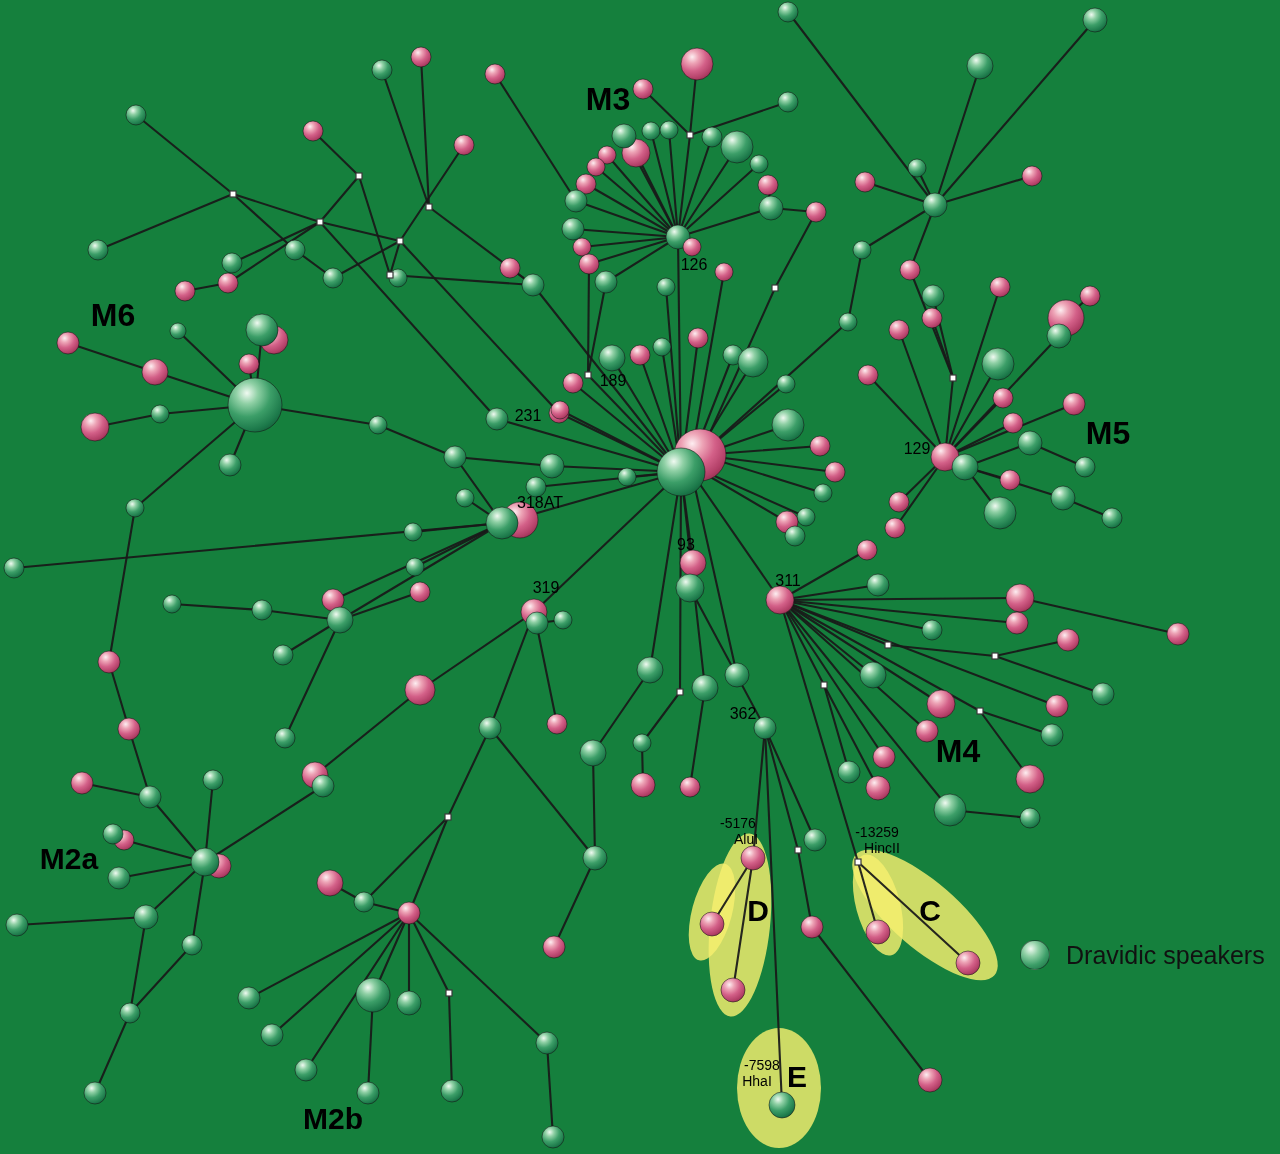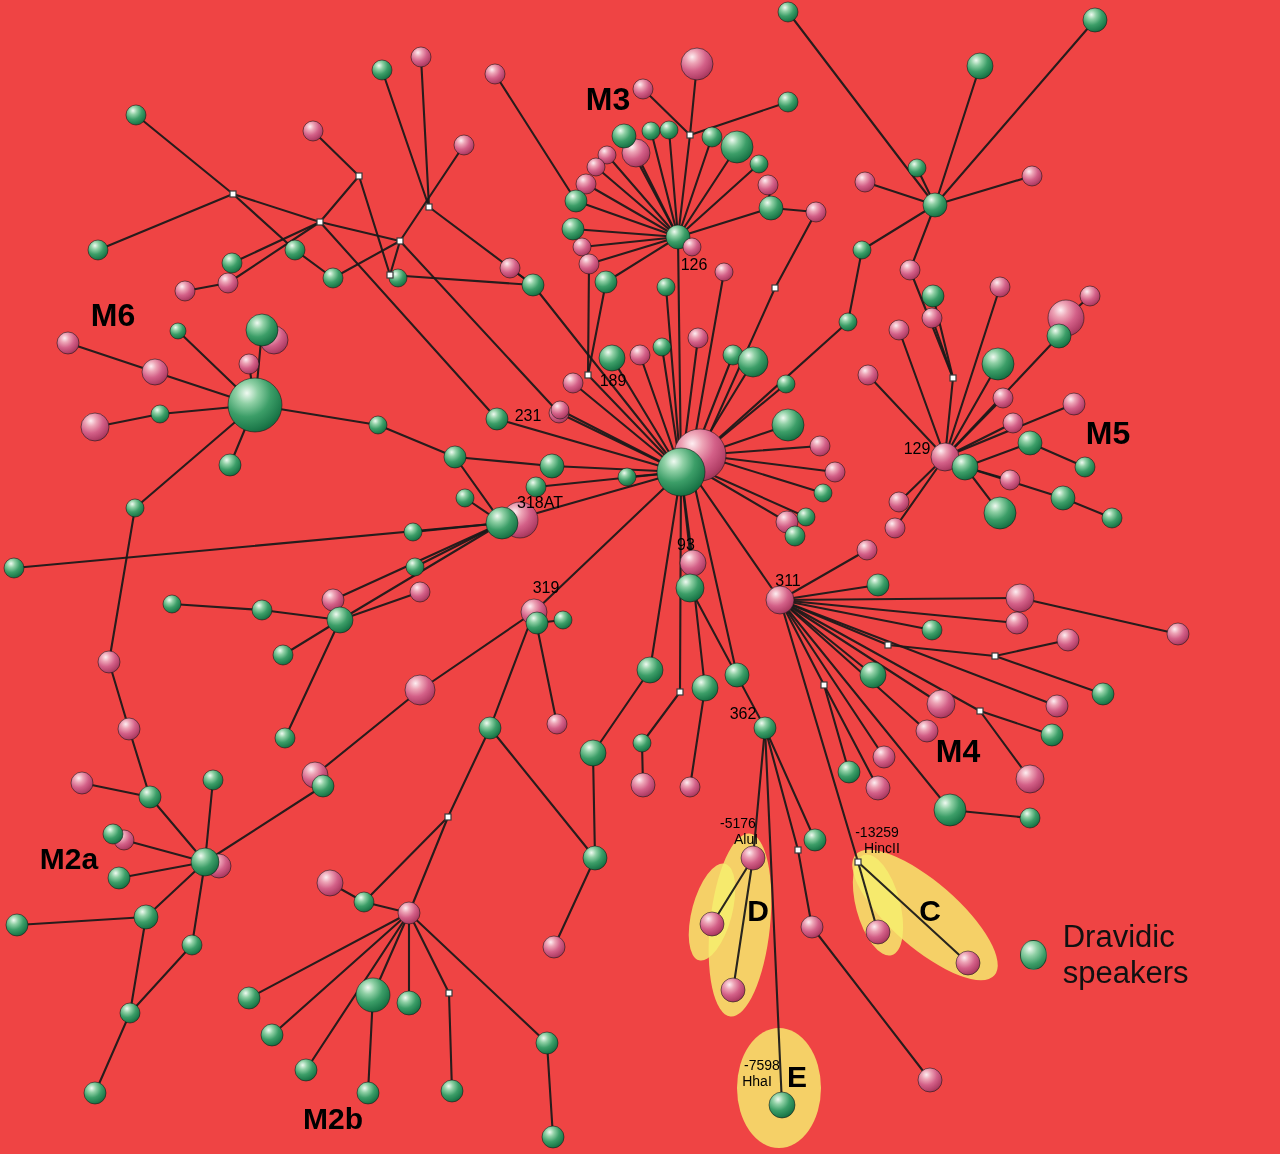--- a/index.html
+++ b/index.html
@@ -1,24 +1,24 @@
 <!DOCTYPE html>
 <html><head>
 <meta charset="utf-8">
 <style>
   html,body{margin:0;padding:0;background:#fbfbf4;}
-  .stage{position:relative;width:1280px;height:1154px;background:#ef4444;overflow:hidden;
+  .stage{position:relative;width:1280px;height:1154px;background:#15803d;overflow:hidden;
          font-family:"Liberation Sans", sans-serif;}
   svg{position:absolute;left:0;top:0;}
   .legend{position:absolute;left:1020px;top:932px;}
   .legend-item{display:flex;align-items:center;height:46px;margin-bottom:12px;}
   .swatch{width:28px;height:28px;border-radius:50%;margin-right:16px;border:1px solid rgba(0,0,0,.45);}
   .swatch.green{background:radial-gradient(circle at 35% 28%, #f0faf1 0%, #8fd0a5 28%, #3c9e68 60%, #15643c 100%);}
   .swatch.pink{background:radial-gradient(circle at 35% 28%, #fdeef1 0%, #eda4b6 28%, #d36088 60%, #98334f 100%);}
-  .legend-label{font-size:31px;color:#111;}
+  .legend-label{font-size:25px;color:#111;}
 </style>
 </head>
 <body>
 
 <div class="stage">
   <svg id="net" width="1280" height="1154" viewBox="0 0 1280 1154">
       <defs>
         <radialGradient id="gg" cx="35%" cy="28%" r="80%">
           <stop offset="0%" stop-color="#f0faf1"></stop>
           <stop offset="25%" stop-color="#8fd0a5"></stop>

